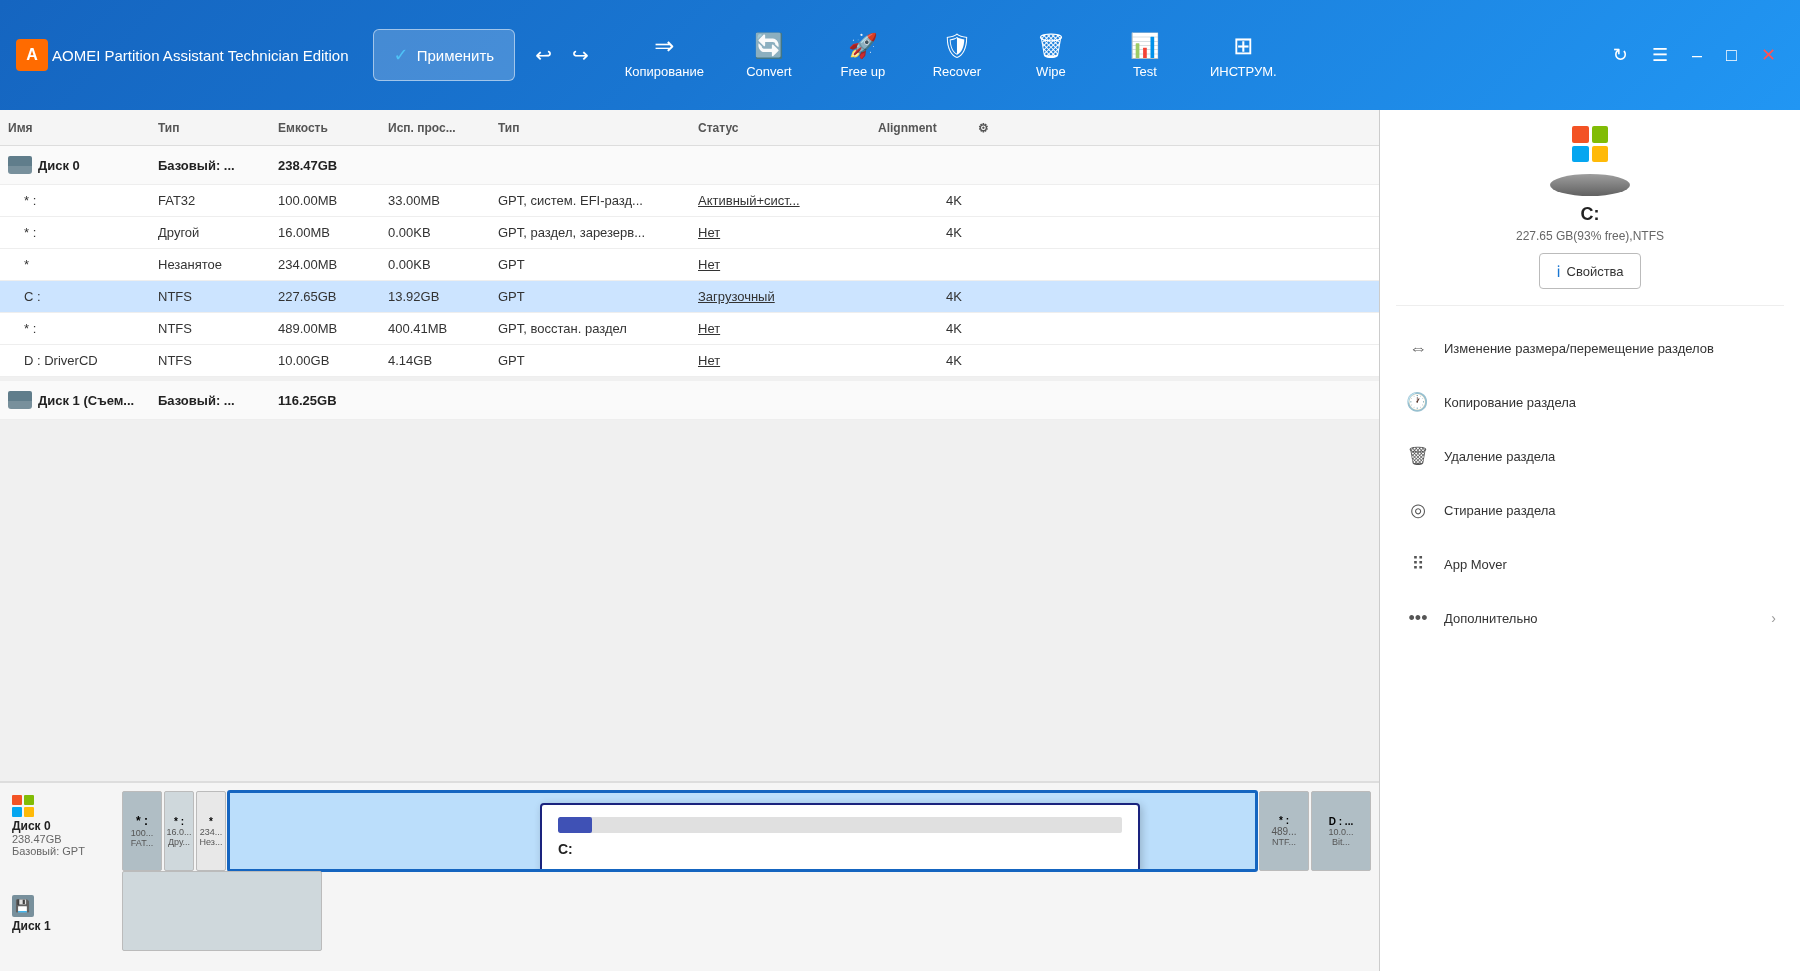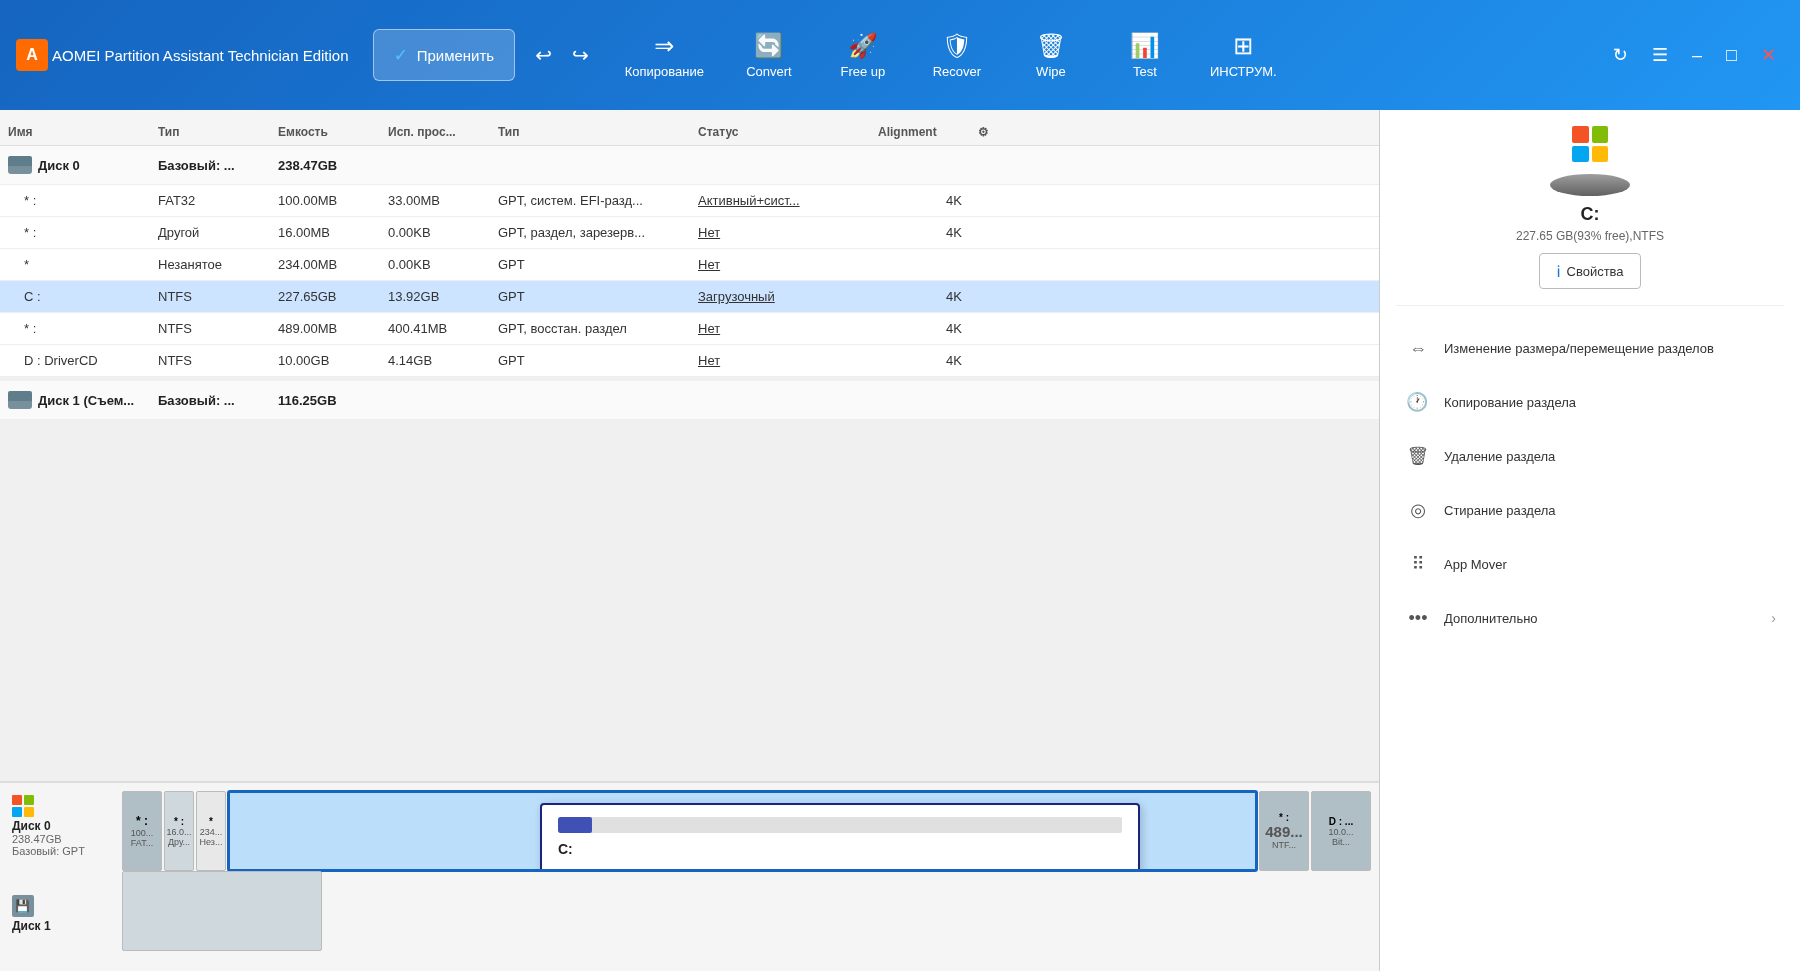--- a/index.html
+++ b/index.html
@@ -83,21 +83,21 @@
       border-right: 1px solid #ccc;
     }
 
     
     .table-header {
       display: flex;
       background: #f5f5f5;
       border-bottom: 1px solid #ddd;
       padding: 6px 0;
       min-height: 36px;
-      align-items: flex-end;
+      align-items: center;
     }
     .th-cell {
       font-size: 12px; color: #555; font-weight: 600;
       padding: 0 8px;
     }
     .th-cell.name   { width: 150px; }
     .th-cell.type   { width: 120px; }
     .th-cell.cap    { width: 110px; }
     .th-cell.used   { width: 110px; }
     .th-cell.ftype  { width: 200px; }
@@ -477,21 +477,21 @@
                 <div class="part-bar-fill" style="width:6%;"></div>
               </div>
               <div class="tt-label">C:</div>
               <div class="tt-size">227.65GB(93% free)</div>
 
             </div>
           </div>
 
           <div class="dm-part" style="width:50px;background:#b0bec5;">
             <div class="part-label" style="font-size:10px;">* :</div>
-            <div class="part-size" style="font-size:15px;font-weight:bold;">489...</div>
+            <div class="part-size" style="font-size:10px;">489...</div>
             <div class="part-size" style="font-size:9px;">NTF...</div>
           </div>
           <div class="dm-part" style="width:60px;background:#b0bec5;">
             <div class="part-label" style="font-size:10px;">D : ...</div>
             <div class="part-size" style="font-size:9px;">10.0...</div>
             <div class="part-size" style="font-size:9px;">Bit...</div>
           </div>
         </div>
       </div>
 

